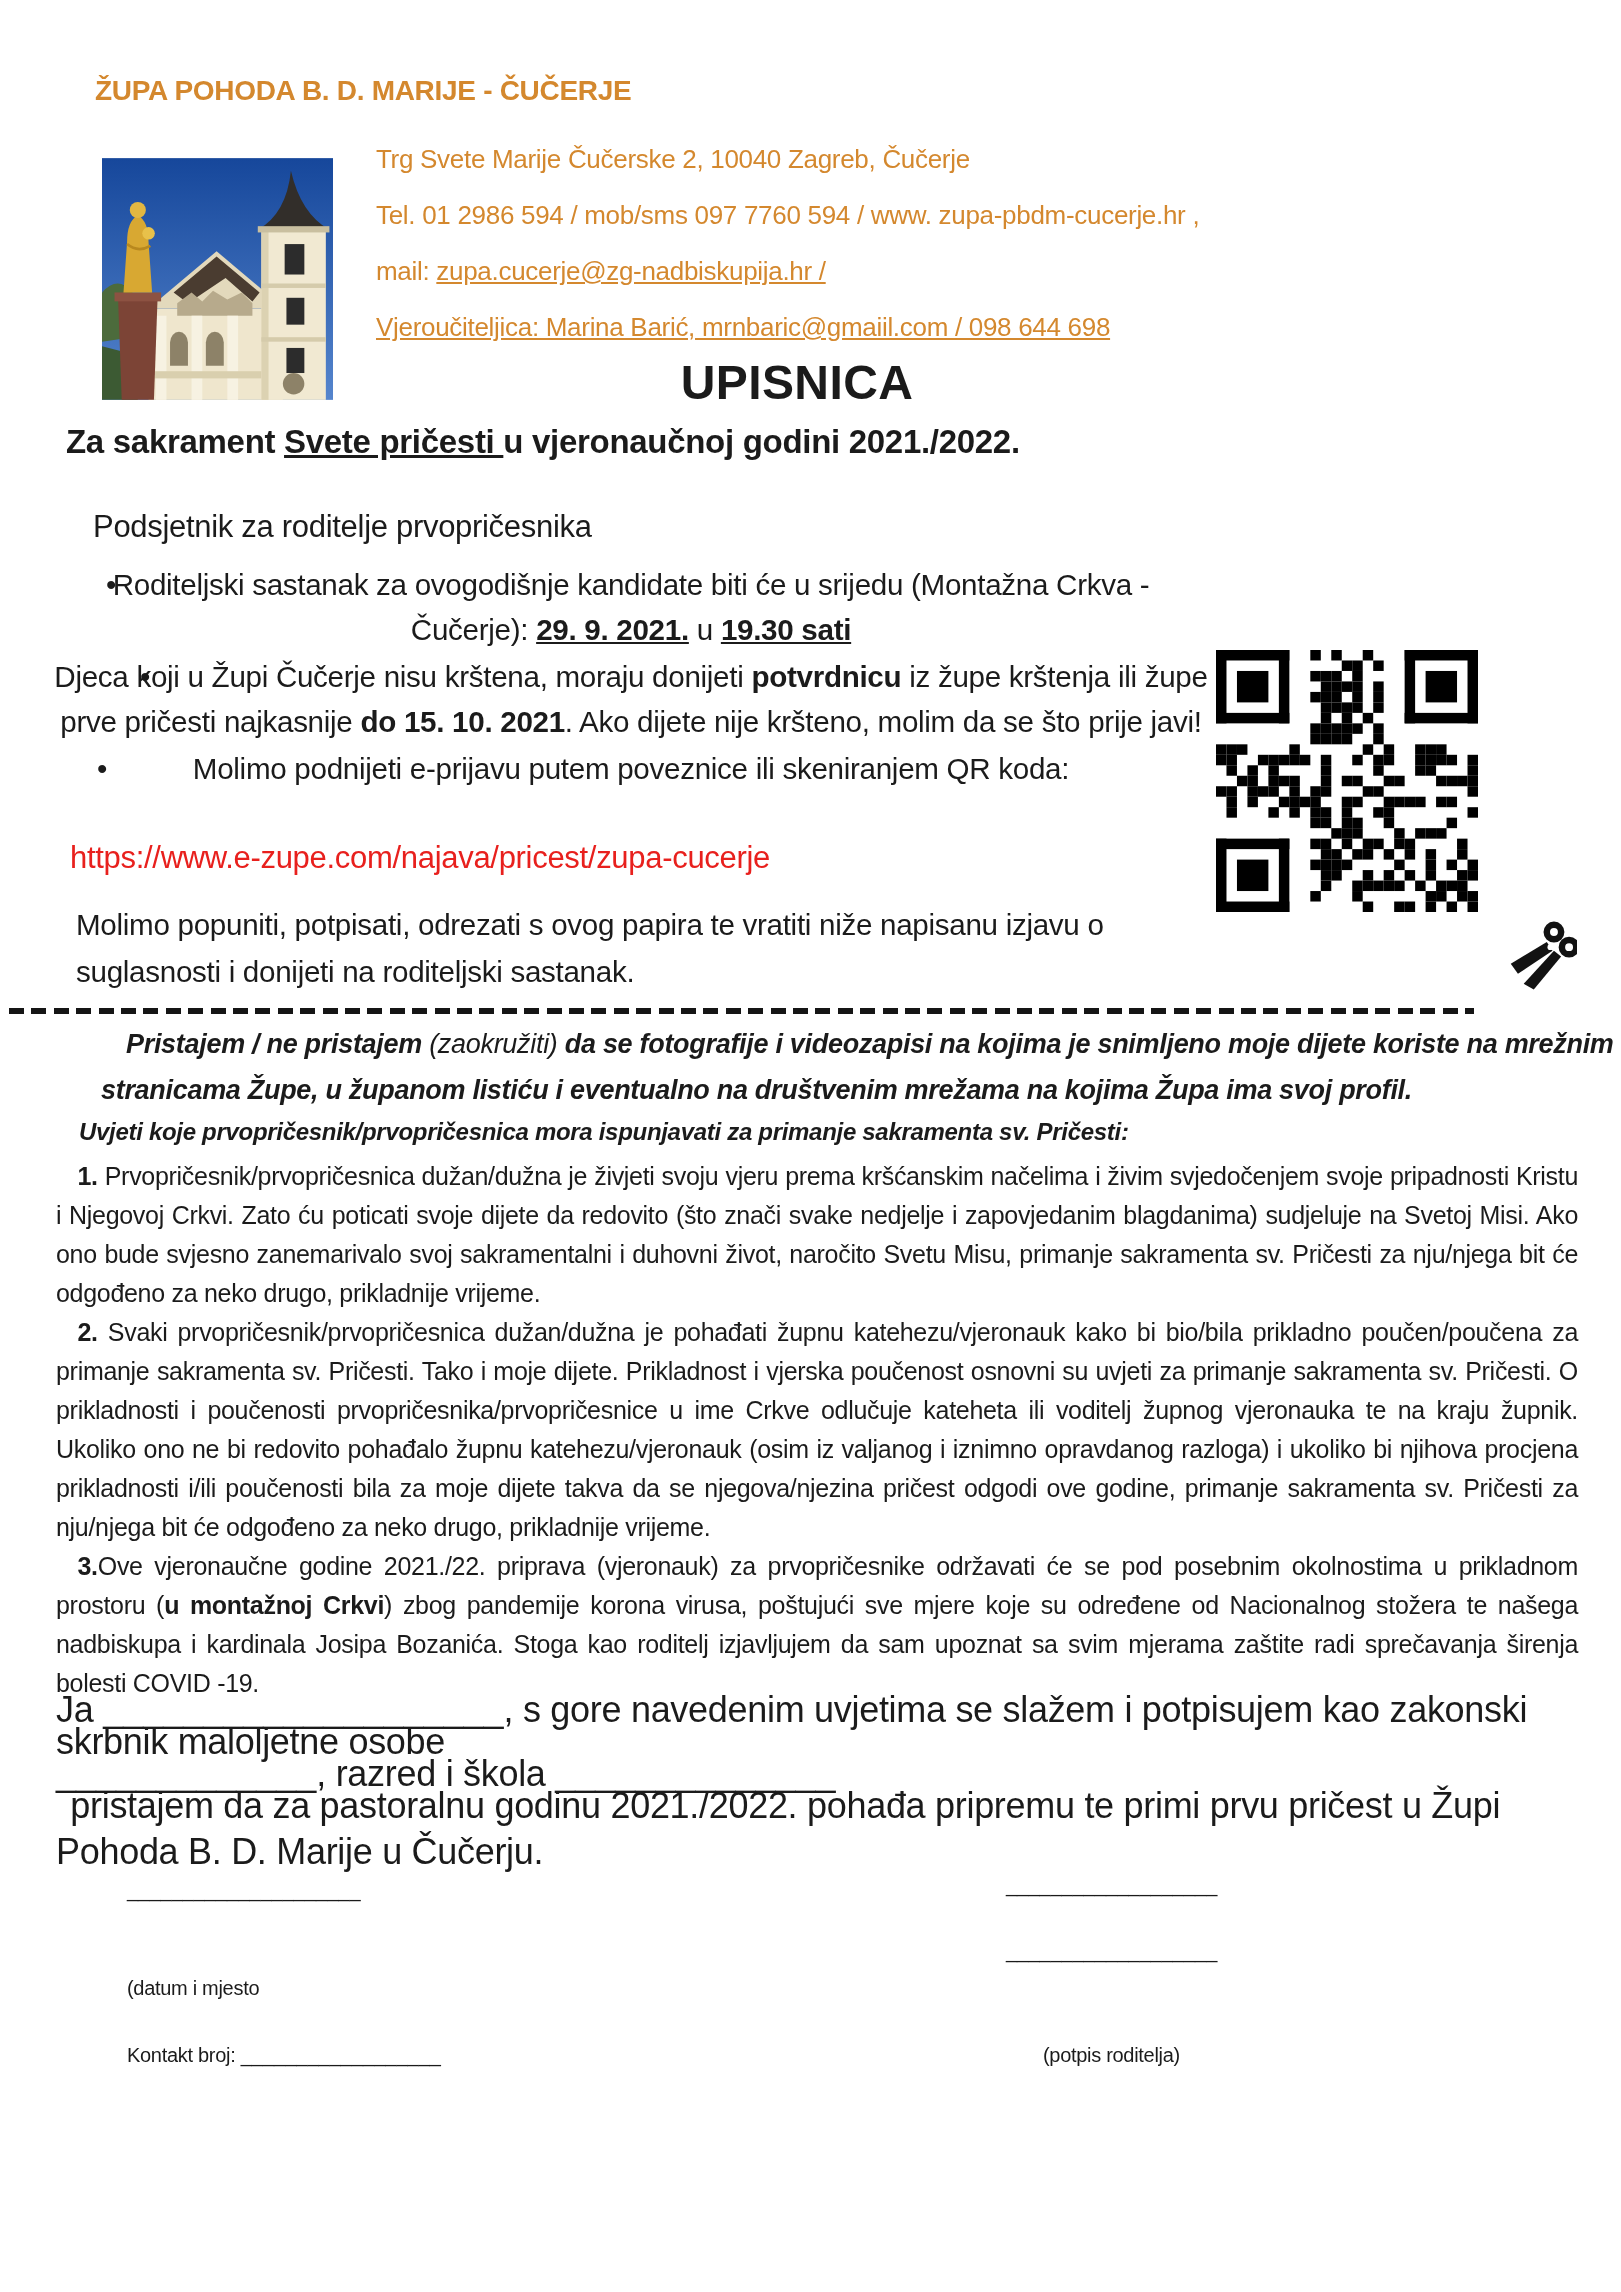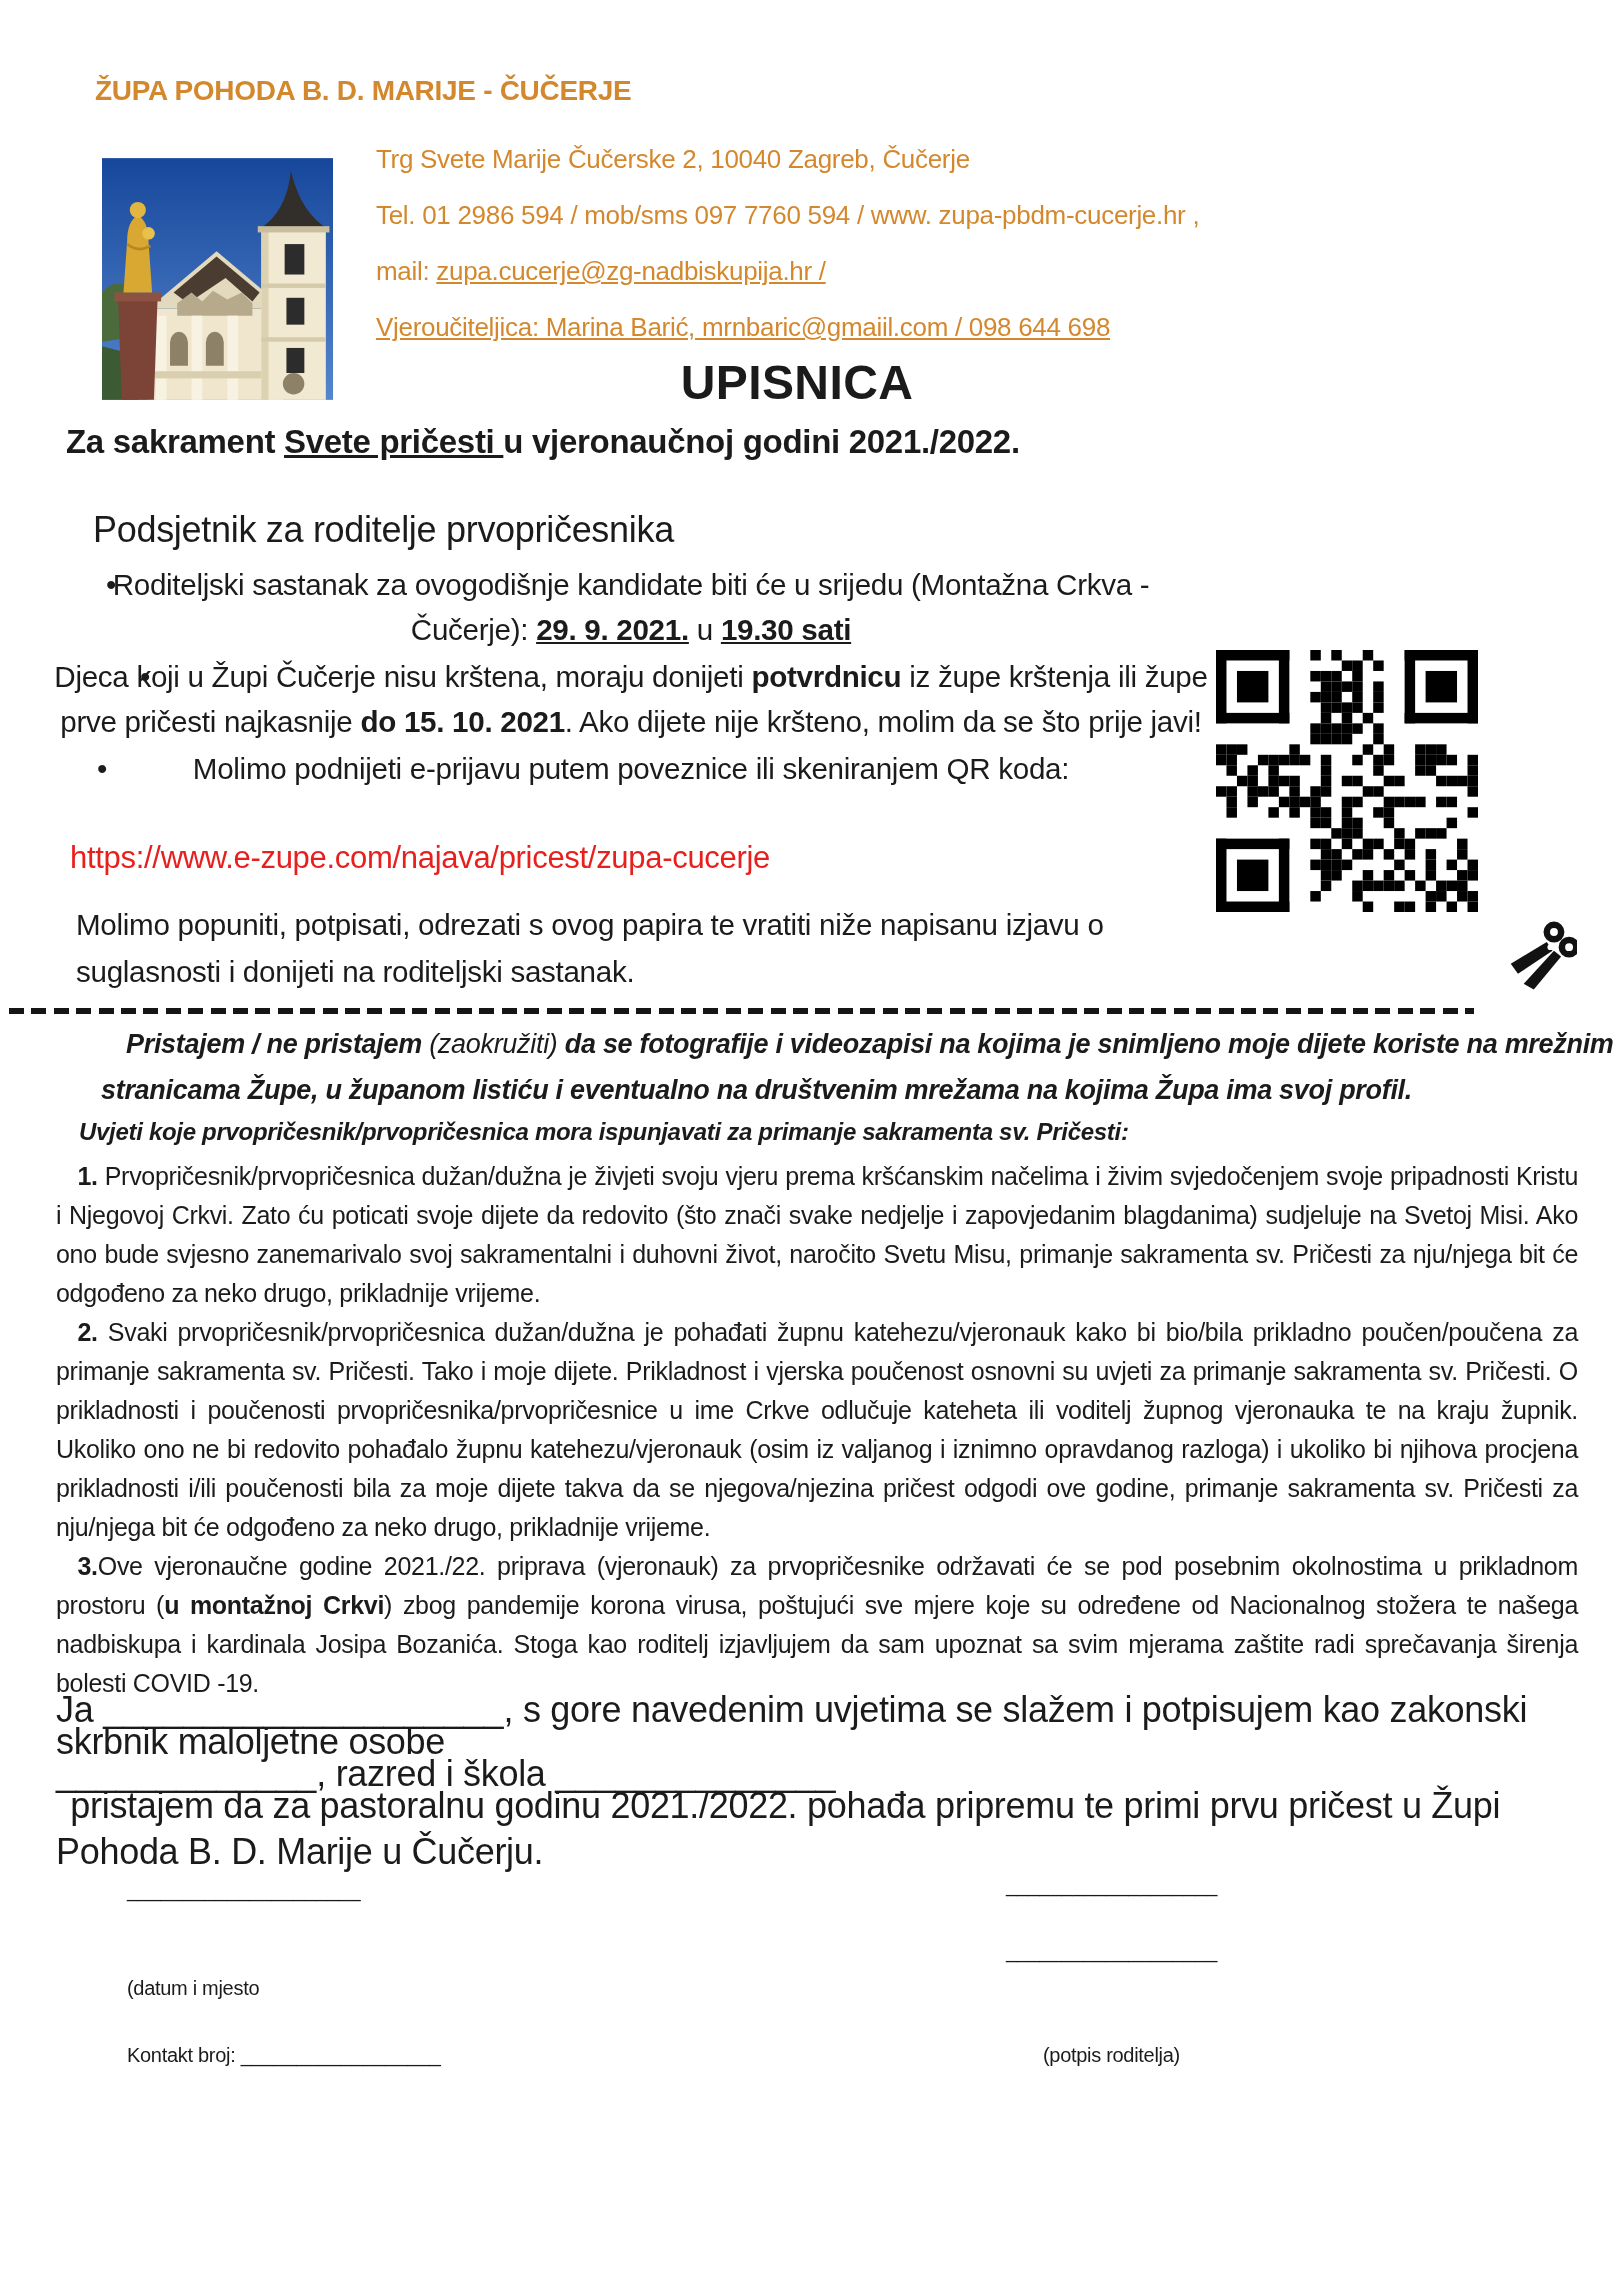--- a/index.html
+++ b/index.html
@@ -9,21 +9,21 @@
     letter-spacing:-0.3px; overflow:hidden;border-radius:27px;
   }
   .abs{position:absolute;}
   .bold{font-weight:bold;}
   .und{text-decoration:underline;}
   .parish-name{left:95px; top:75px; font-size:28px; font-weight:bold; color:#d4882e;}
   .contact{left:376px; top:131px; font-size:26px; color:#d4882e; line-height:56px; white-space:nowrap;}
   .photo{left:102px; top:158px; width:231px; height:242px;}
   .doc-title{left:0; top:355px; width:1594px; text-align:center; font-size:48px; font-weight:bold; letter-spacing:0.4px;}
   .subtitle{left:66px; top:423px; font-size:33px; font-weight:bold;}
-  .reminder{left:93px; top:509px; font-size:36px;}
+  .reminder{left:93px; top:509px; font-size:31px;}
   .bullets{left:54px; top:562px; width:1154px; font-size:29.6px; line-height:45px; text-align:center;}
   .bullet{position:relative; margin-bottom:1.8px;}
   .dot{position:absolute; top:0; font-size:29.6px;}
   .weblink{left:70px; top:840px; font-size:31px; color:#e8201d; white-space:nowrap;}
   .cut-note{left:76px; top:901px; width:1146px; text-align:left; font-size:29.6px; line-height:47px;}
   .qr{left:1216px; top:650px; width:262px; height:262px; background:#fff;}
   .scissors{left:1505px; top:919px; width:72px; height:75px;}
   .dashline{left:9px; top:1008px; width:1465px; height:6.3px;
     background-image:repeating-linear-gradient(90deg,#151515 0 15px,transparent 15px 22.4px);}
   .consent{left:57px; top:1021px; width:1549px; font-size:27px; line-height:46px;

